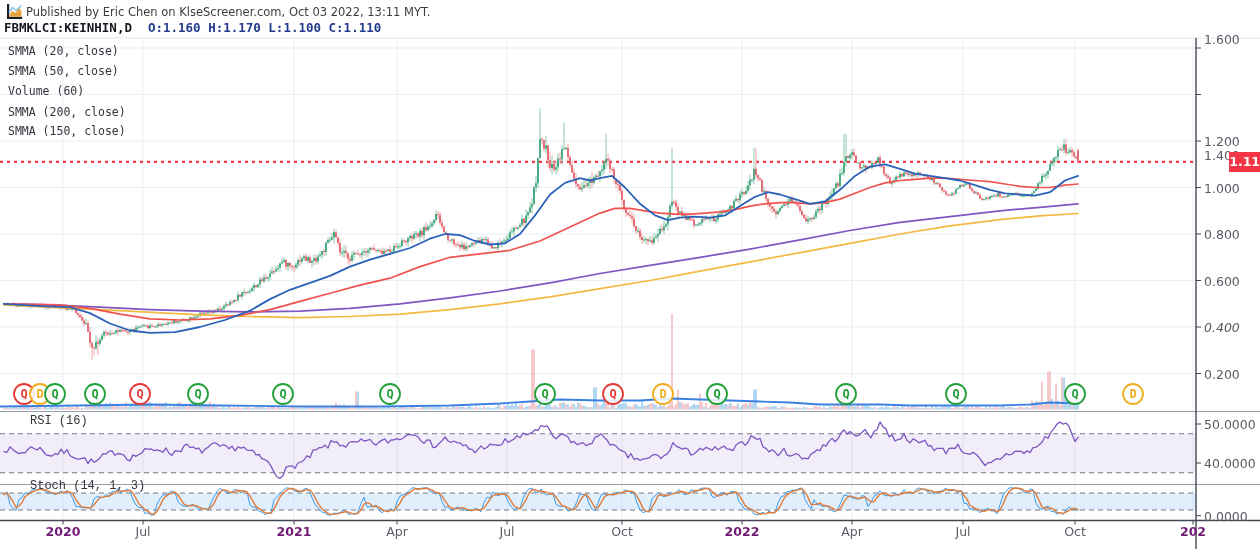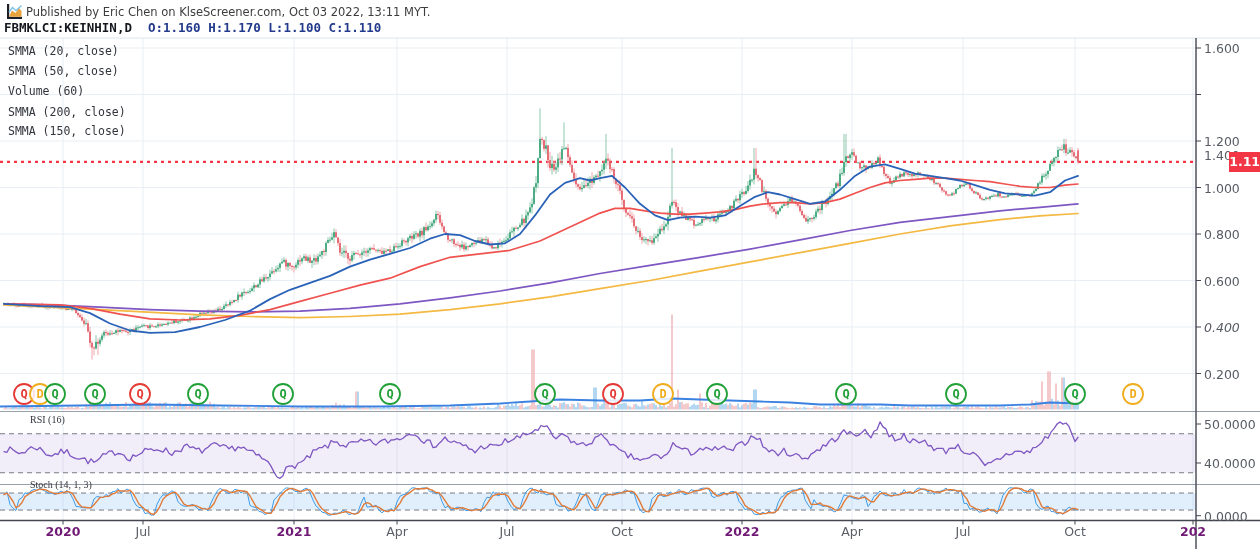--- a/index.html
+++ b/index.html
@@ -7,21 +7,21 @@
          font-family:"DejaVu Sans",sans-serif;-webkit-font-smoothing:antialiased;}
   .abs{position:absolute;}
   #chart-svg{position:absolute;left:0;top:0;}
   .published{left:26px;top:5px;font-size:11.5px;color:#3d3d3d;white-space:nowrap;}
   .logo{left:6px;top:3px;width:17px;height:17px;}
   .ticker-line{left:4px;top:20px;font-family:"DejaVu Sans Mono",monospace;font-weight:bold;
                font-size:12.5px;white-space:nowrap;color:#15181f;}
   .ticker-ohlc{color:#223a8c;margin-left:16px;}
   .legend-item{position:absolute;left:8px;font-family:"DejaVu Sans Mono",monospace;
                font-size:11.5px;color:#32353c;white-space:nowrap;}
-  .panel-label{font-family:Liberation Serif, serif;font-size:10px;color:#32353c;white-space:nowrap;}
+  .panel-label{font-family:Liberation Mono, monospace;font-size:12px;color:#32353c;white-space:nowrap;}
   .price-tick{position:absolute;left:1204px;font-size:12.5px;color:#575b63;transform:translateY(-50%);}
   .time-tick{position:absolute;top:524px;font-size:12.5px;color:#5a5e66;transform:translateX(-50%);}
   .time-tick.bold{font-weight:bold;color:#701a75;}
   .cur-price{left:1197px;top:152px;width:40px;height:20px;background:#f23645;color:#fff;
              font-size:12.5px;font-weight:bold;text-align:center;line-height:20px;margin-left:32px;}
 </style>
 </head>
 <body>
 
 <div class="stage">
@@ -1813,21 +1813,21 @@
     <div class="legend-item" style="top:64px">SMMA (50, close)</div>
     <div class="legend-item" style="top:84px">Volume (60)</div>
     <div class="legend-item" style="top:105px">SMMA (200, close)</div>
     <div class="legend-item" style="top:124px">SMMA (150, close)</div>
   </div>
 
   <div class="abs panel-label" style="left:30px;top:414px">RSI (16)</div>
   <div class="abs panel-label" style="left:30px;top:479px">Stoch (14, 1, 3)</div>
 
   <div id="price-axis">
-      <div class="price-tick" style="top: 48px;">1.600</div>
+      <div class="price-tick" style="top: 39px;">1.600</div>
       <div class="price-tick" style="top: 107px; margin-top: 48px;">1.400</div>
       <div class="price-tick" style="top: 141px;">1.200</div>
       <div class="price-tick" style="top: 187.5px;">1.000</div>
       <div class="price-tick" style="top: 234px;">0.800</div>
       <div class="price-tick" style="top: 280.5px;">0.600</div>
       <div class="price-tick" style="top: 327px; font-style: italic;">0.400</div>
       <div class="price-tick" style="top: 373.5px;">0.200</div>
       <div class="price-tick" style="top: 424px;">50.0000</div>
       <div class="price-tick" style="top: 463px;">40.0000</div>
       <div class="price-tick" style="top: 515.7px;">0.0000</div>

